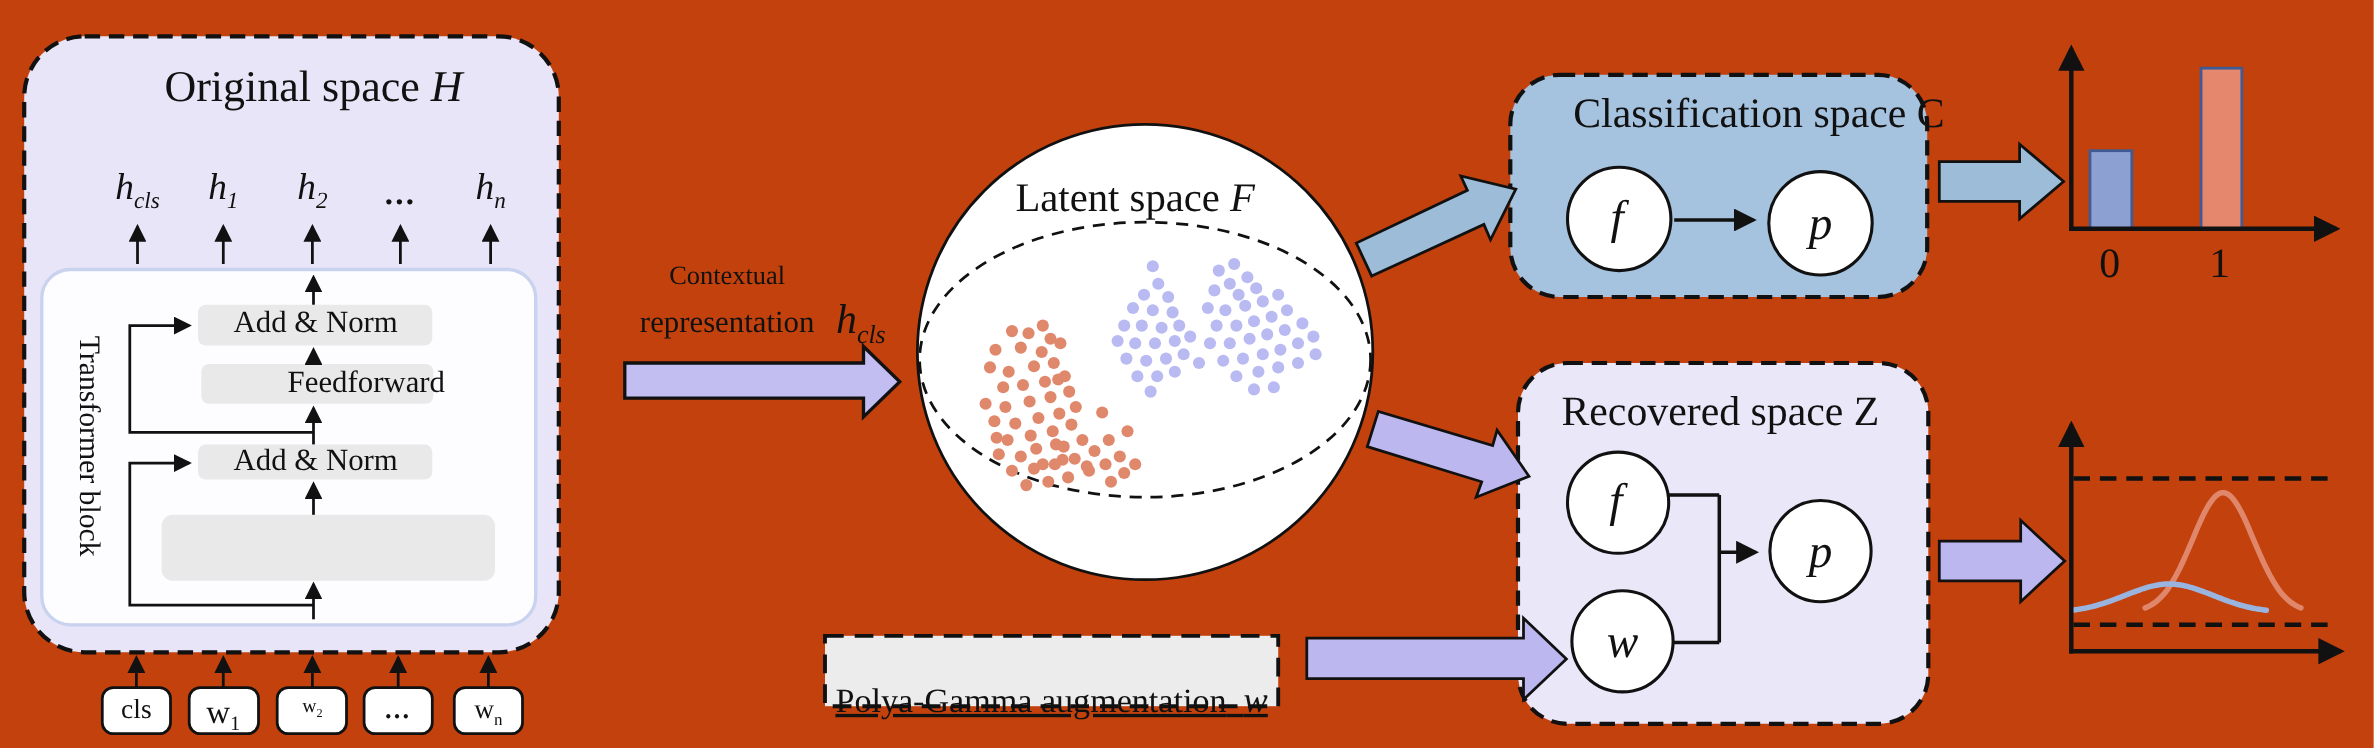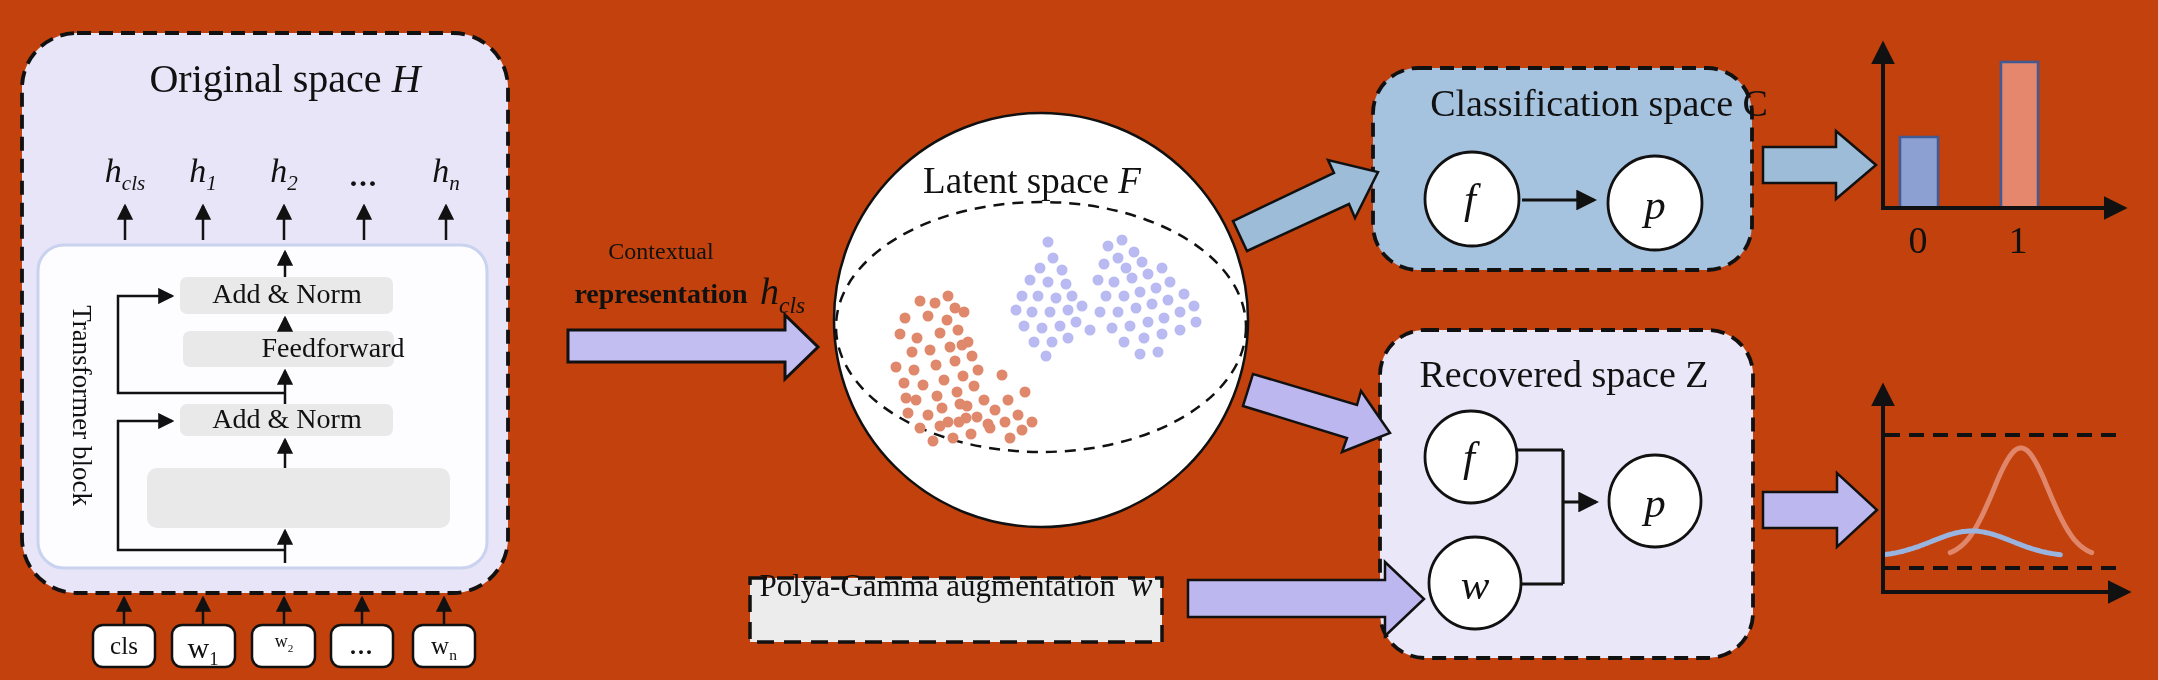--- a/index.html
+++ b/index.html
@@ -257,36 +257,36 @@
 <div class="t tc" style="left:289px;top:333px;font-size:28px;margin-left:44px;">Feedforward</div>
 <div class="t tc" style="left:287px;top:404px;font-size:28px;">Add &amp; Norm</div>
 
 <div class="t tc" style="left:124px;top:632px;font-size:25px;">cls</div>
 <div class="t tc" style="left:203px;top:632px;font-size:30px;"><span>w</span><sub>1</sub></div>
 <div class="t tc" style="left:284px;top:632px;font-size:18px;"><span>w</span><sub>2</sub></div>
 <div class="t tc dots" style="left:362px;top:634px;font-size:24px;">...</div>
 <div class="t tc" style="left:444px;top:632px;font-size:25px;"><span>w</span><sub>n</sub></div>
 
 <div class="t tc" style="left:661px;top:228px;font-size:24px;margin-top:11px;">Contextual</div>
-<div class="t tc" style="left:661px;top:279px;font-size:28px;font-weight:bold;">representation</div>
+<div class="t tc" style="left:661px;top:279px;font-size:28px;">representation</div>
 <div class="t mi" style="left:760px;top:271px;font-size:38px;"><span>h</span><sub>cls</sub></div>
 
 <div class="t tc" style="left:1032px;top:161px;font-size:37px;">
   <span>Latent space </span><i class="mi">F</i>
 </div>
 
 <div class="t tc" style="left:1563px;top:83px;font-size:38px;margin-left:36px;">Classification space C</div>
 <div class="nc" style="left:1470px;top:199px;">f</div>
 <div class="nc" style="left:1655px;top:205px;">p</div>
 
 <div class="t tc" style="left:1564px;top:354px;font-size:38px;text-align:center;">Recovered space Z</div>
 <div class="nc" style="left:1469px;top:457px;">f</div>
 <div class="nc" style="left:1475px;top:585px;">w</div>
 <div class="nc" style="left:1655px;top:503px;">p</div>
 
-<div class="t tc" style="left:956px;top:568px;font-size:31px;">
+<div class="t tc" style="left:956px;top:620px;font-size:31px;text-decoration:underline;">
   <span>Polya-Gamma augmentation</span>&nbsp; <i class="mi" style="font-size:33px;">w</i>
 </div>
 
 <div class="t tc" style="left:1918px;top:220px;font-size:38px;">0</div>
 <div class="t tc" style="left:2018px;top:220px;font-size:38px;">1</div>
 
 </div>
 
 </body></html>

